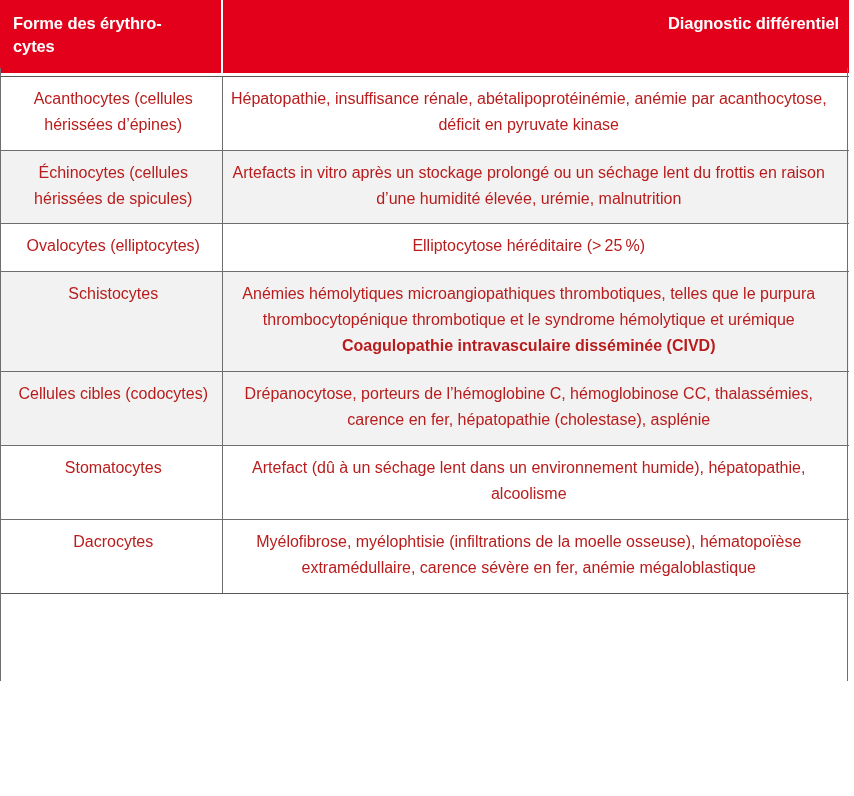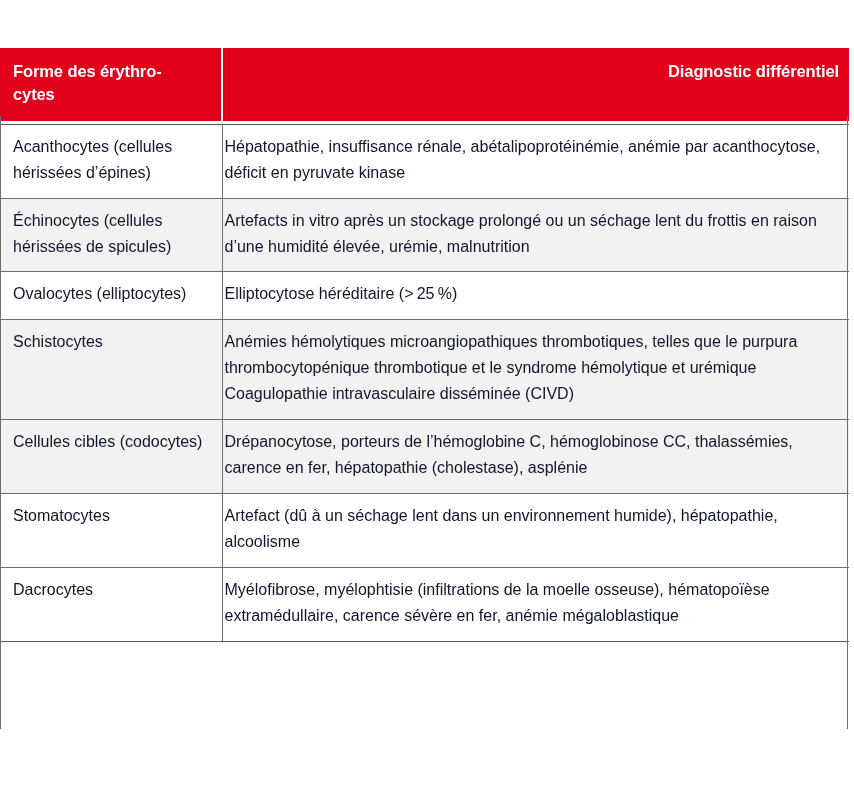--- a/index.html
+++ b/index.html
@@ -14,21 +14,20 @@
     font-family: "Liberation Sans", "DejaVu Sans", sans-serif;
     -webkit-font-smoothing: antialiased;
   }
 
   .table-wrap {
     width: 854px;
     height: 697px;
     box-sizing: border-box;
     overflow: hidden;
     position: relative;
-    margin-top: 48px;
   }
 
   table.dx-table {
     width: 849px;
     border-collapse: collapse;
     table-layout: fixed;
     margin: 0;
   }
 
   col.col-form  { width: 222px; }
@@ -67,24 +66,25 @@
     background: #ffffff;
     border: 0;
     border-bottom: 1.6px solid #58585a;
   }
 
   
   tbody tr.data-row td {
     vertical-align: top;
     font-size: 16px;
     line-height: 1.62;
-    color: #0f172a;
+    color: #b91c1c;
     padding: 9px 12px 12px 13px;
     border-bottom: 1.2px solid #6e6e70;
     border-right: 0;
+    text-align: center;
   }
   tbody tr.data-row td.cell-form {
     border-right: 1.2px solid #6e6e70;
     padding-left: 13px;
     padding-right: 8px;
   }
   tbody tr.data-row td.cell-diag {
     padding-left: 2px;
     padding-right: 16px;
   }
@@ -94,20 +94,21 @@
 
   tbody tr.data-row:last-child td {
     border-bottom: 1.6px solid #58585a;
   }
 
   .cell-diag p {
     margin: 0;
   }
   .cell-diag p + p {
     margin-top: 0px;
+    font-weight: bold;
   }
   .cell-form span.term {
     display: block;
   }
 
   
   .right-rule {
     position: absolute;
     top: 68px;
     left: 847px;

